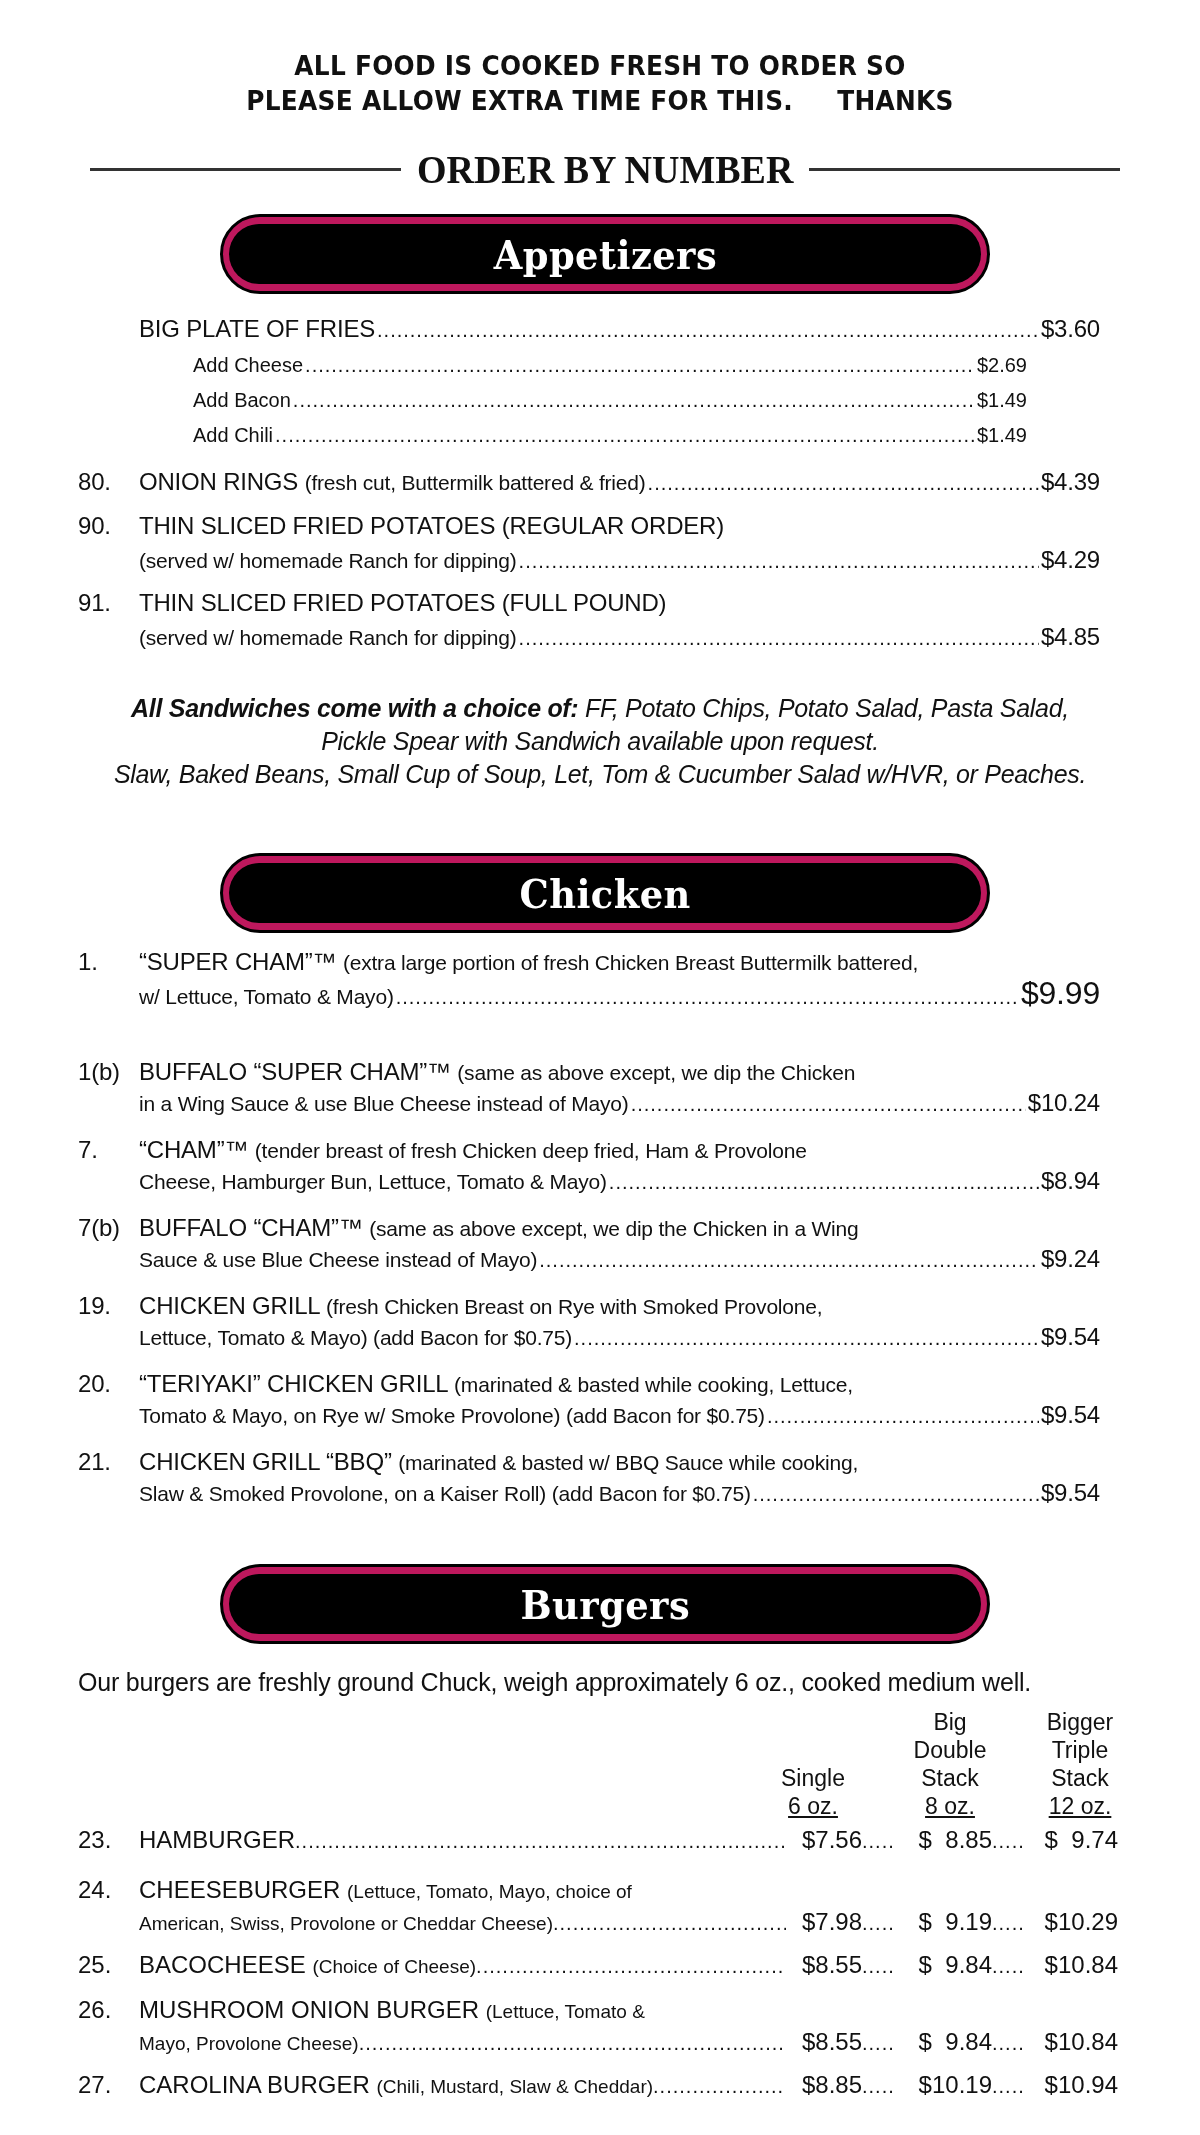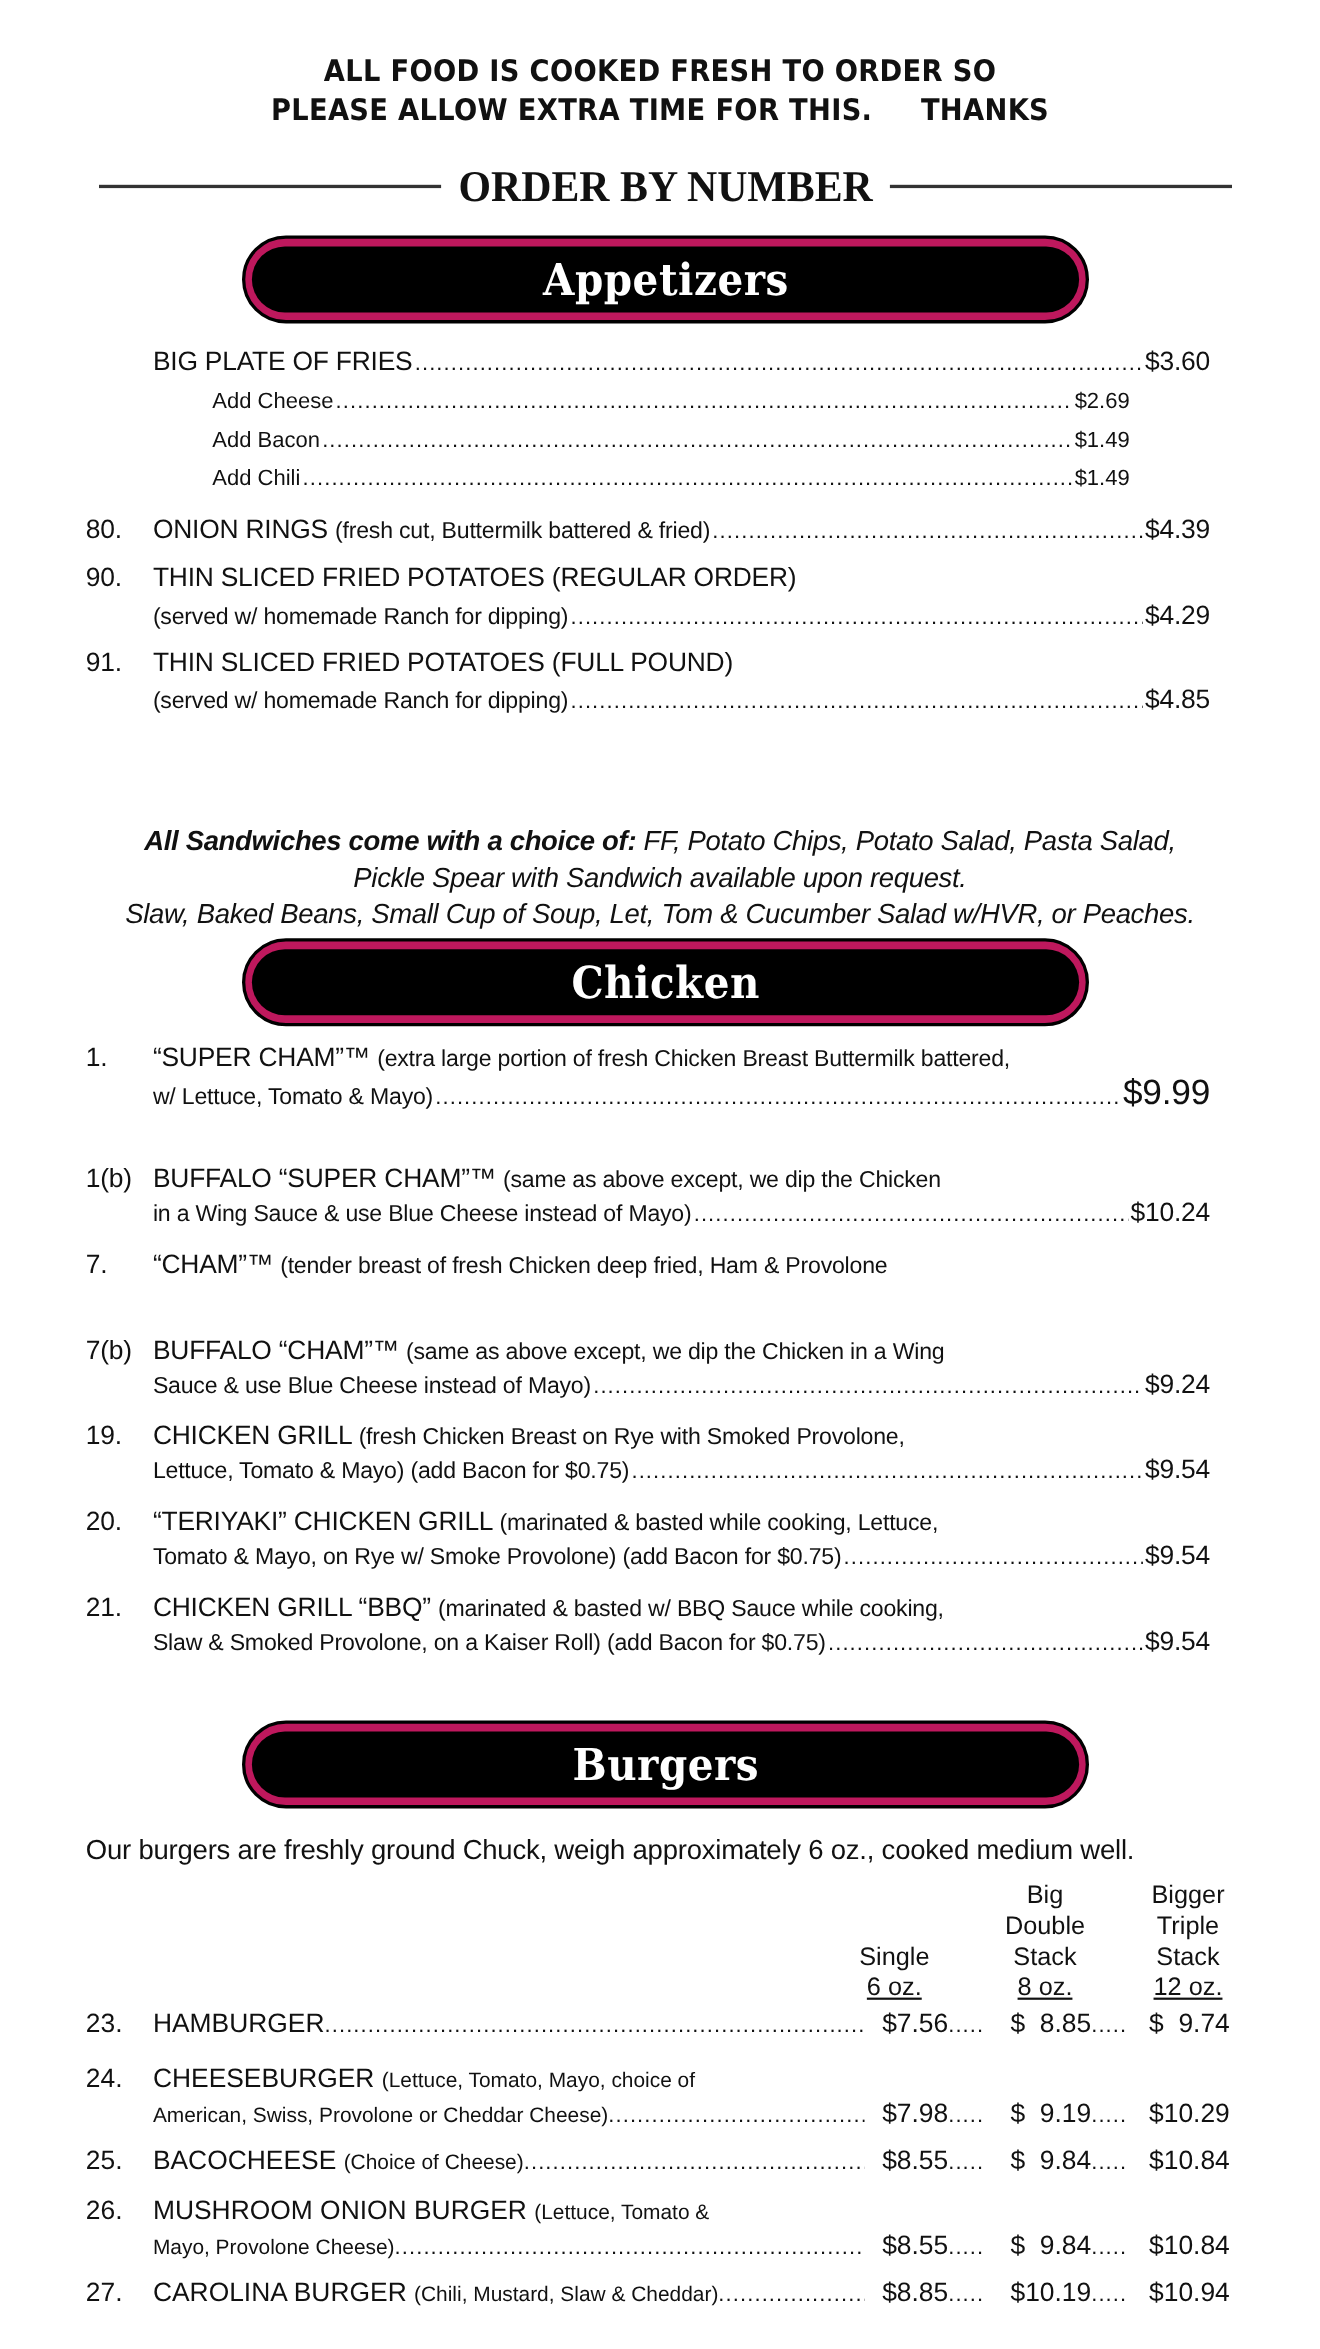--- a/index.html
+++ b/index.html
@@ -23,21 +23,21 @@
                    font-size: 40px; letter-spacing: 0.5px; transform: scaleX(0.92); }
   .row { position: absolute; left: 78px; width: 1022px; font-size: 24px; line-height: 30px;
          letter-spacing: -0.2px; }
   .row .num { position: absolute; left: 0; top: 0; }
   .row .body { position: absolute; left: 61px; right: 0; top: 0; }
   .line { display: flex; align-items: baseline; white-space: nowrap; }
   .line .dots { flex: 1; overflow: hidden; margin: 0 2px; color: #111; }
   .line .dots::after { content: "................................................................................................................................................................................................................................"; letter-spacing: 1px; font-size: 20px; }
   .small { font-size: 21px; }
   .sub { position: absolute; left: 193px; width: 834px; font-size: 20px; line-height: 30px; }
-  .note { position: absolute; left: 60px; width: 1080px; top: 749px; text-align: center;
+  .note { position: absolute; left: 60px; width: 1080px; top: 692px; text-align: center;
           font-style: italic; font-size: 25px; line-height: 33px; letter-spacing: -0.3px; }
   .note b { font-weight: bold; }
   .burger-intro { position: absolute; left: 78px; top: 1668px; font-size: 25px; letter-spacing: -0.2px; }
   .col-head { position: absolute; text-align: center; font-size: 23px; line-height: 28px; }
   .col-head .oz { text-decoration: underline; }
   .brow { position: absolute; left: 78px; width: 1040px; font-size: 24px; line-height: 30px; }
   .brow .num { position: absolute; left: 0; top: 0; }
   .brow .body { position: absolute; left: 61px; right: 0; top: 0; }
   .bline { display: flex; align-items: baseline; white-space: nowrap; }
   .bline .dots { flex: 1; overflow: hidden; }
@@ -159,20 +159,25 @@
         <span>in a Wing Sauce &amp; use Blue Cheese instead of Mayo)</span>
         <span class="dots"></span>
         <span style="font-size:24px">$10.24</span>
       </div>
   </div>
 </div>
 <div class="row" style="top:1135px">
   <span class="num">7.</span>
   <div class="body">
     <div><span>“CHAM”™</span> <span class="small">(tender breast of fresh Chicken deep fried, Ham &amp; Provolone</span></div>
+    <div class="line small">
+        <span>Cheese, Hamburger Bun, Lettuce, Tomato &amp; Mayo)</span>
+        <span class="dots"></span>
+        <span style="font-size:24px">$8.94</span>
+      </div>
   </div>
 </div>
 <div class="row" style="top:1213px">
   <span class="num">7(b)</span>
   <div class="body">
     <div><span>BUFFALO “CHAM”™</span> <span class="small">(same as above except, we dip the Chicken in a Wing</span></div>
     <div class="line small">
         <span>Sauce &amp; use Blue Cheese instead of Mayo)</span>
         <span class="dots"></span>
         <span style="font-size:24px">$9.24</span>

